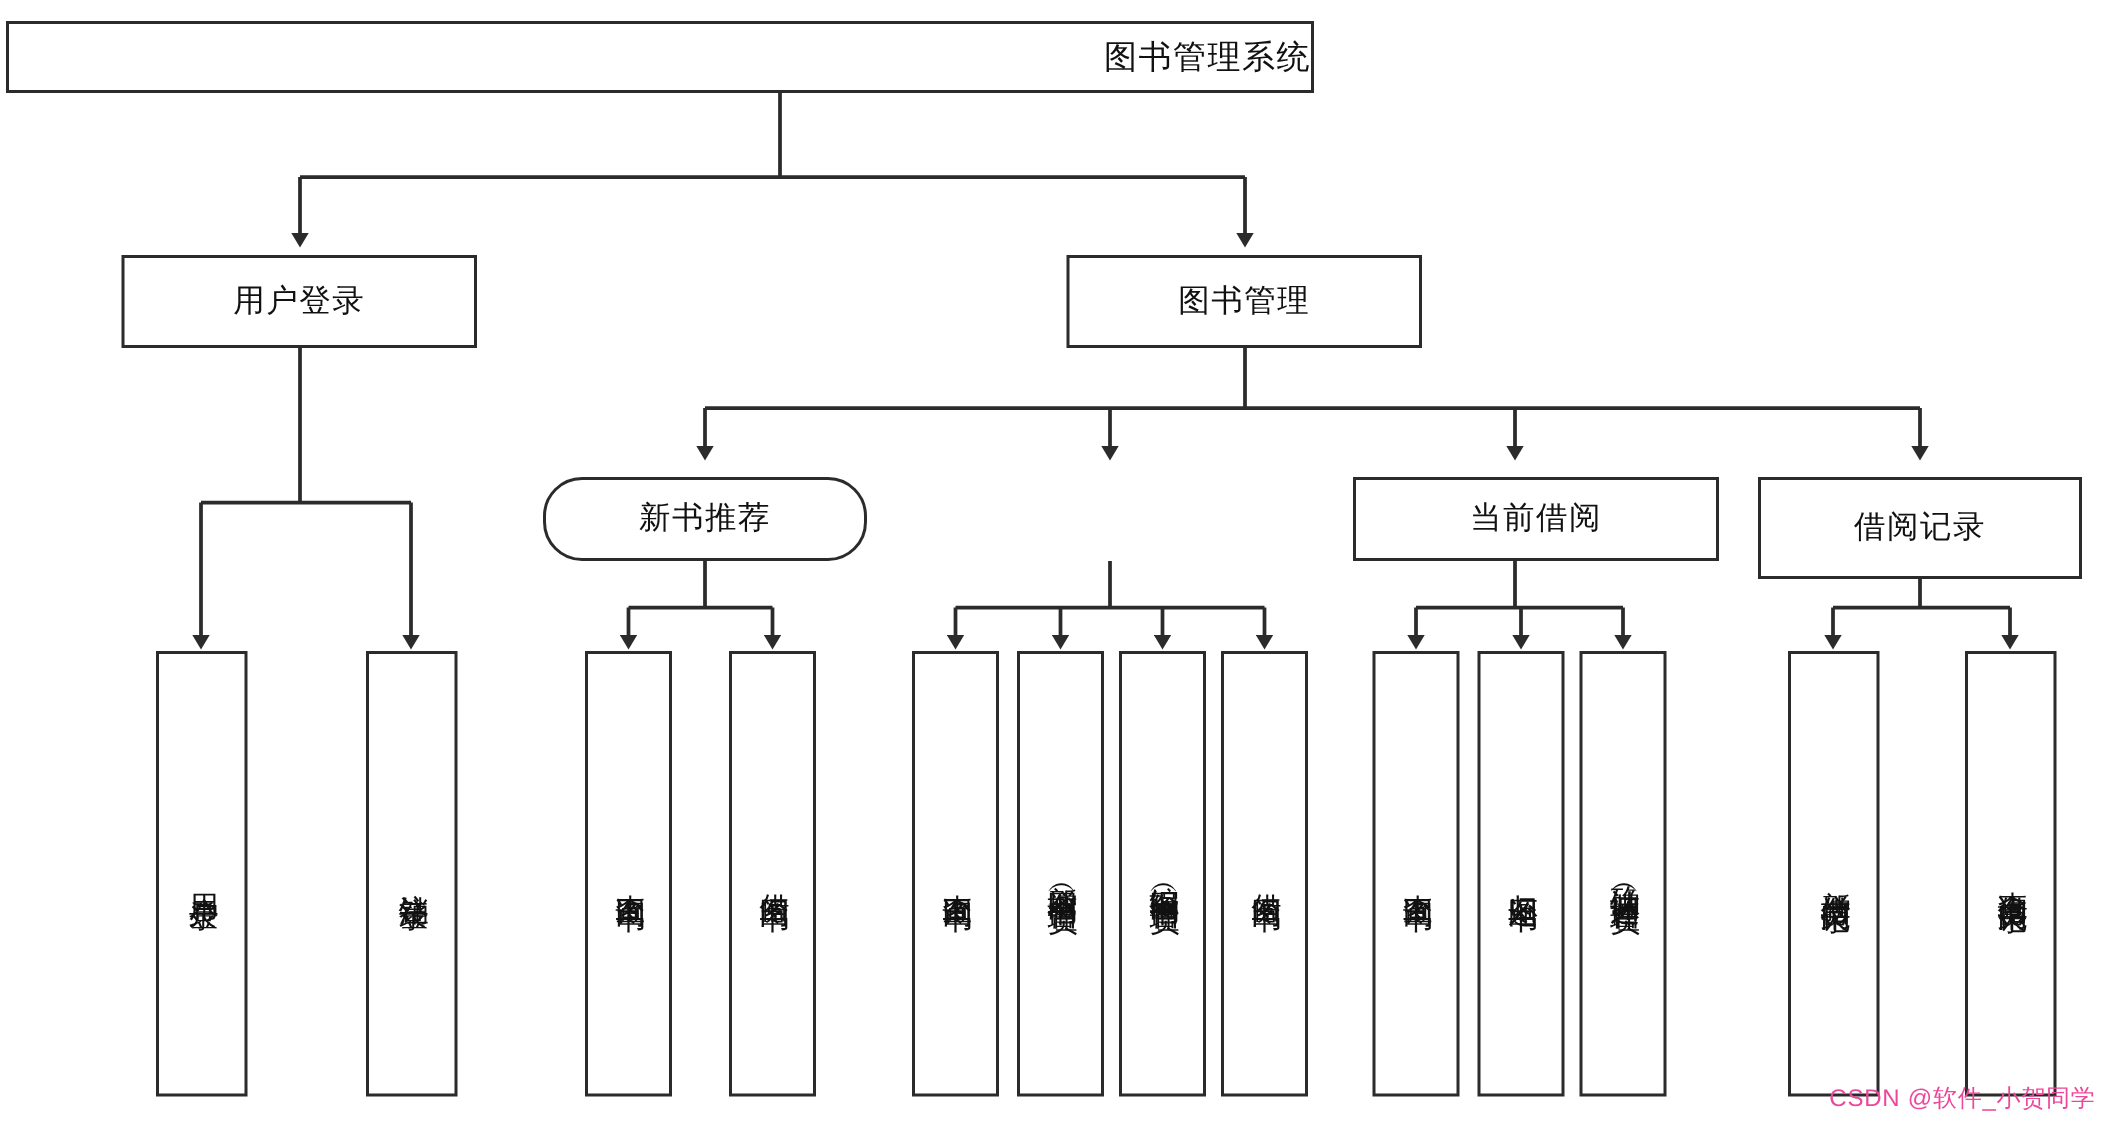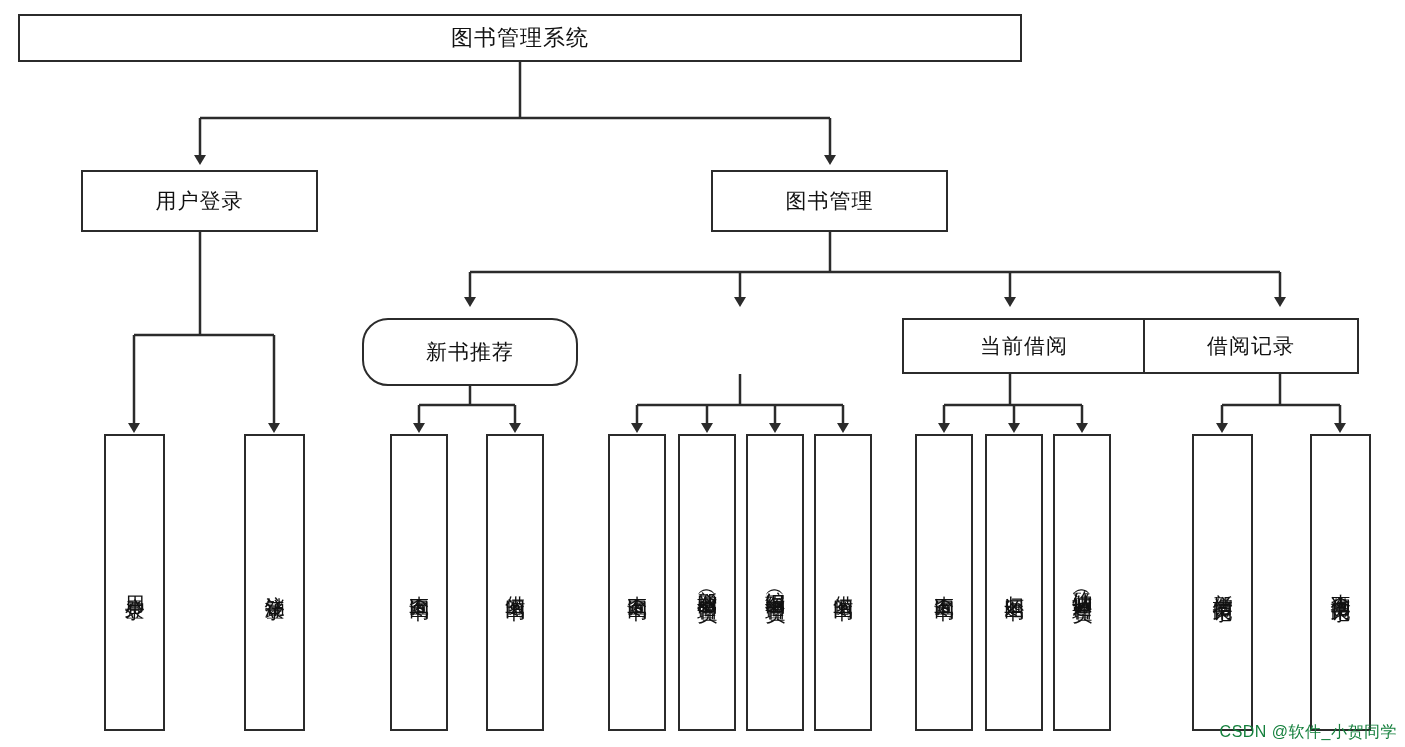--- a/index.html
+++ b/index.html
@@ -41,21 +41,21 @@
     line-height:1.18;
     letter-spacing:2px;
     white-space:nowrap;
     padding-top:2px;
   }
   .watermark{
     position:absolute;
     right:8px;
     bottom:4px;
     font-size:16px;
-    color:#15803d;
+    color:#ec4899;
     white-space:nowrap;
     letter-spacing:0.5px;
   }
 </style>
 </head>
 <body>
 
 <div id="canvas">
 
   <svg class="links" viewBox="0 0 1405 747">
@@ -105,42 +105,42 @@
       <path d="M1082,405 L1082,424" marker-end="url(#arrow)"></path>
 
       <path d="M1280,374 L1280,405"></path>
       <path d="M1222,405 L1340,405"></path>
       <path d="M1222,405 L1222,424" marker-end="url(#arrow)"></path>
       <path d="M1340,405 L1340,424" marker-end="url(#arrow)"></path>
 
     </g>
   </svg>
 
-  <div class="node root" style="left:18px;top:14px;width:1004px;height:48px;">
+  <div class="node root" style="left:4px;top:14px;width:872px;height:48px;justify-content:flex-end;">
     <span class="label">图书管理系统</span>
   </div>
 
   <div class="node" style="left:81px;top:170px;width:237px;height:62px;">
     <span class="label">用户登录</span>
   </div>
 
   <div class="node" style="left:711px;top:170px;width:237px;height:62px;justify-content:center;">
     <span class="label">图书管理</span>
   </div>
 
-  <div class="node" style="left:362px;top:318px;width:216px;height:68px;border-radius:26px;">
+  <div class="node" style="left:362px;top:318px;width:216px;height:56px;border-radius:26px;">
     <span class="label">新书推荐</span>
   </div>
 
 
   <div class="node" style="left:902px;top:318px;width:244px;height:56px;">
     <span class="label">当前借阅</span>
   </div>
 
-  <div class="node" style="left:1143px;top:318px;width:216px;height:56px;text-align:center;">
+  <div class="node" style="left:1172px;top:318px;width:216px;height:68px;text-align:center;">
     <span class="label">借阅记录</span>
   </div>
 
   <div class="node leaf" style="left:104px;top:434px;width:61px;height:297px;">
     <span class="label">用户登录</span>
   </div>
 
   <div class="node leaf" style="left:244px;top:434px;width:61px;height:297px;">
     <span class="label">注销登录</span>
   </div>

